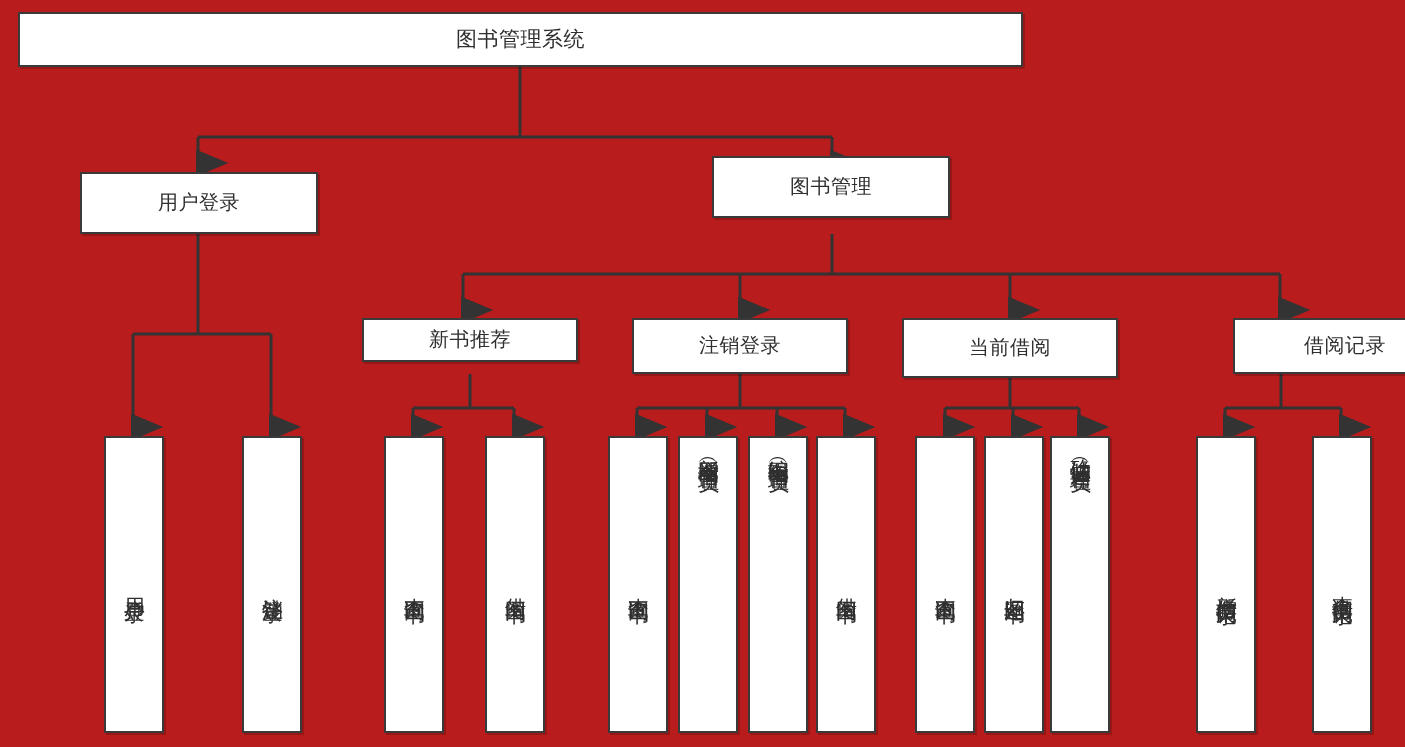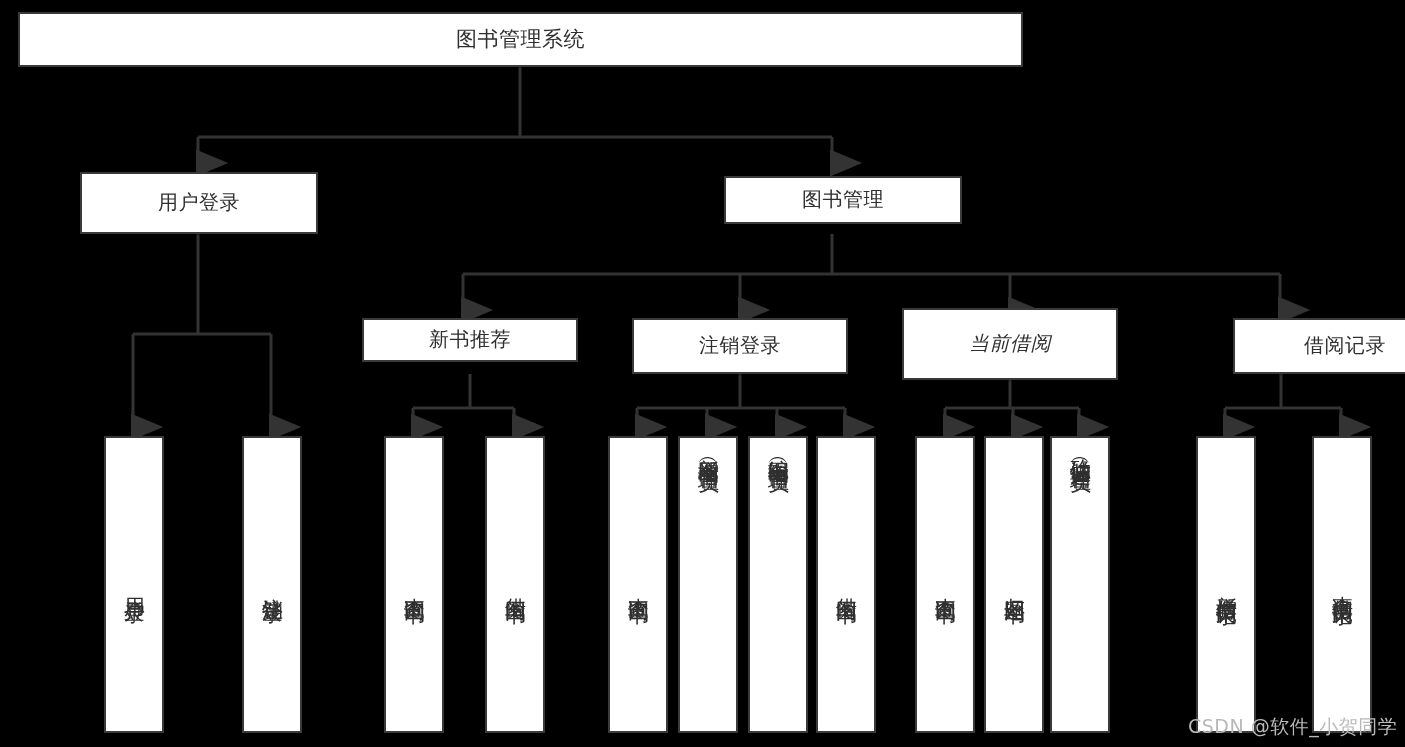--- a/index.html
+++ b/index.html
@@ -7,21 +7,21 @@
     padding: 0;
     background: #ffffff;
   }
   body {
     font-family: "DejaVu Sans", "Liberation Sans", sans-serif;
   }
   #canvas {
     position: relative;
     width: 1405px;
     height: 747px;
-    background: #000000;
+    background: #b91c1c;
     overflow: hidden;
   }
   svg.edges {
     position: absolute;
     left: 0;
     top: 0;
     width: 1405px;
     height: 747px;
     pointer-events: none;
   }
@@ -125,33 +125,33 @@
   </svg>
 
   <div class="node root" style="left:18px; top:12px; width:1005px; height:55px;">
     <span class="label">图书管理系统</span>
   </div>
 
   <div class="node level1" style="left:80px; top:172px; width:238px; height:62px;">
     <span class="label">用户登录</span>
   </div>
 
-  <div class="node level1" style="left:712px; top:176px; width:238px; height:48px;margin-left:12px;">
+  <div class="node level1" style="left:712px; top:156px; width:238px; height:62px;">
     <span class="label">图书管理</span>
   </div>
 
   <div class="node level2" style="left:362px; top:318px; width:216px; height:44px;">
     <span class="label">新书推荐</span>
   </div>
 
   <div class="node level2" style="left:632px; top:318px; width:216px; height:56px;">
     <span class="label">注销登录</span>
   </div>
 
-  <div class="node level2" style="left:902px; top:308px; width:216px; height:72px;font-style:italic;">
+  <div class="node level2" style="left:902px; top:318px; width:216px; height:60px;">
     <span class="label">当前借阅</span>
   </div>
 
   <div class="node level2" style="left:1233px; top:318px; width:224px; height:56px;align-items:center;">
     <span class="label">借阅记录</span>
   </div>
 
   <div class="node leaf centered" style="left:104px; top:436px; width:60px; height:297px;">
     <span class="label">用户登录</span>
   </div>
@@ -197,15 +197,14 @@
   </div>
 
   <div class="node leaf centered" style="left:1196px; top:436px; width:60px; height:297px;">
     <span class="label">新增借阅记录</span>
   </div>
 
   <div class="node leaf centered" style="left:1312px; top:436px; width:60px; height:297px;">
     <span class="label">查询借阅记录</span>
   </div>
 
-  <div class="watermark" style="left:1188px; top:714px;">CSDN @软件_小贺同学</div>
 
 </div>
 
 </body></html>

